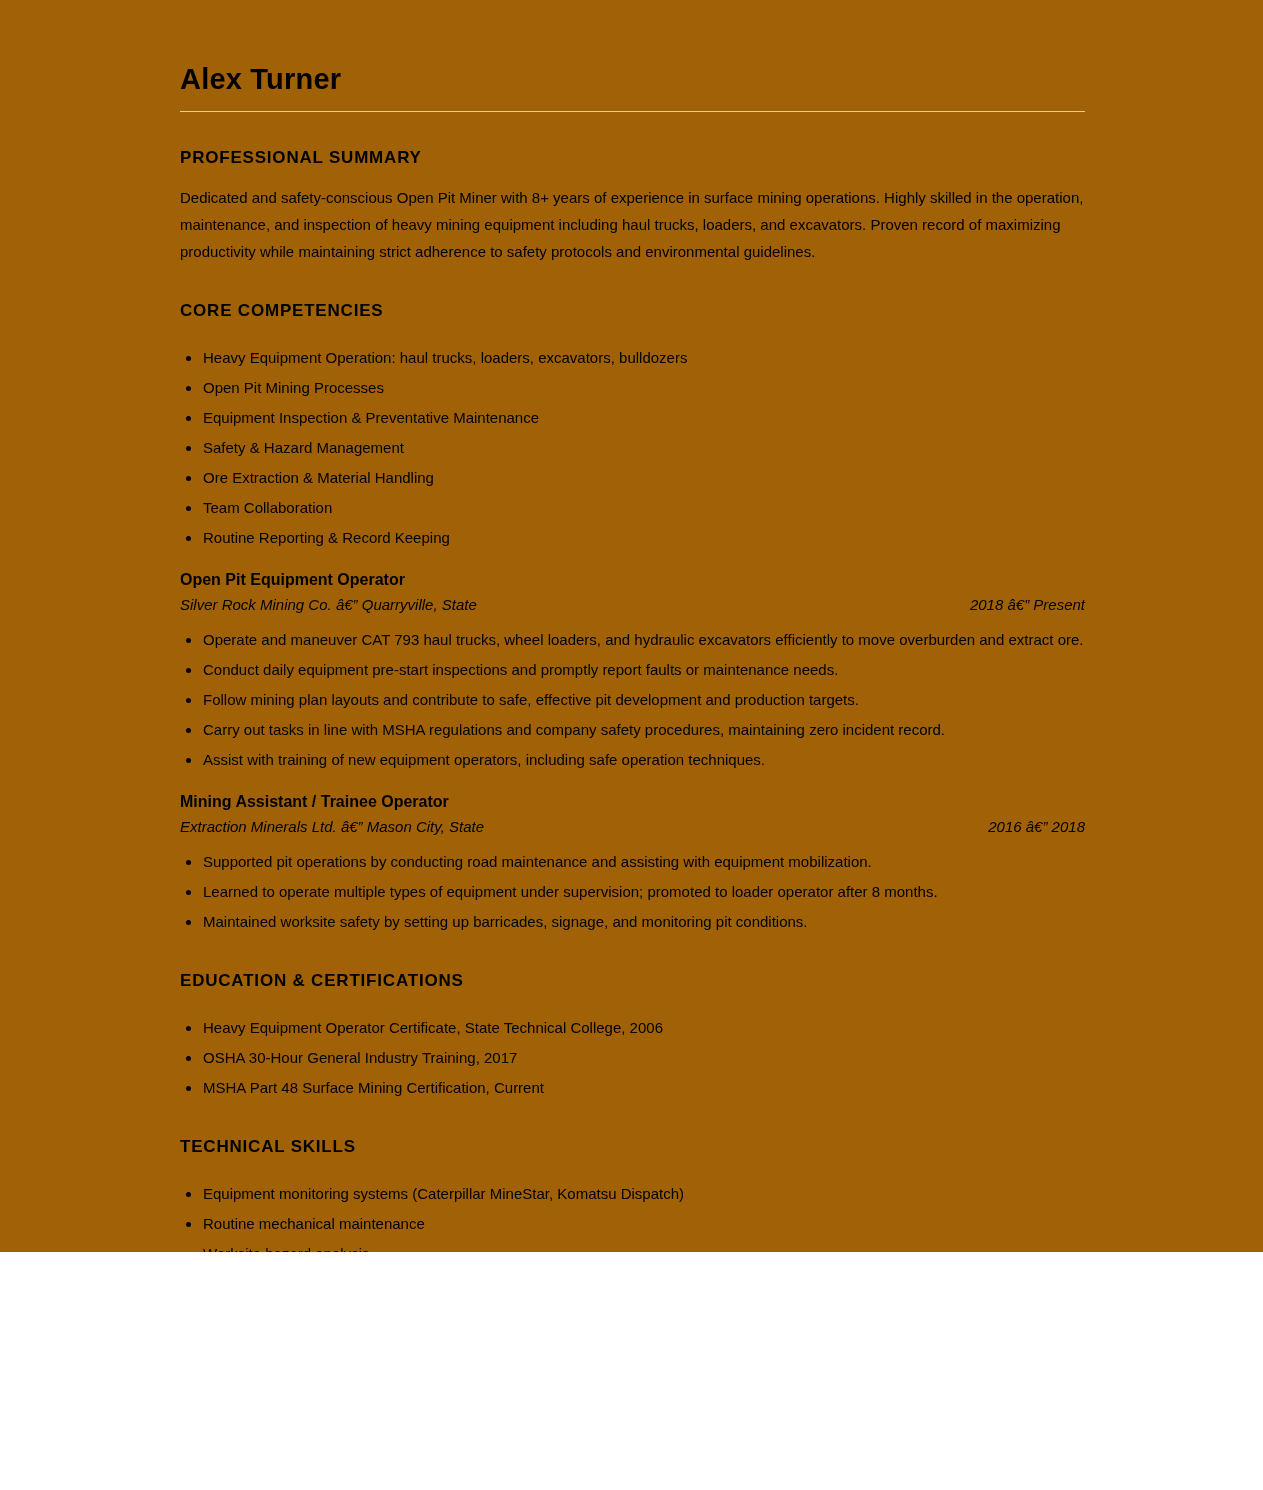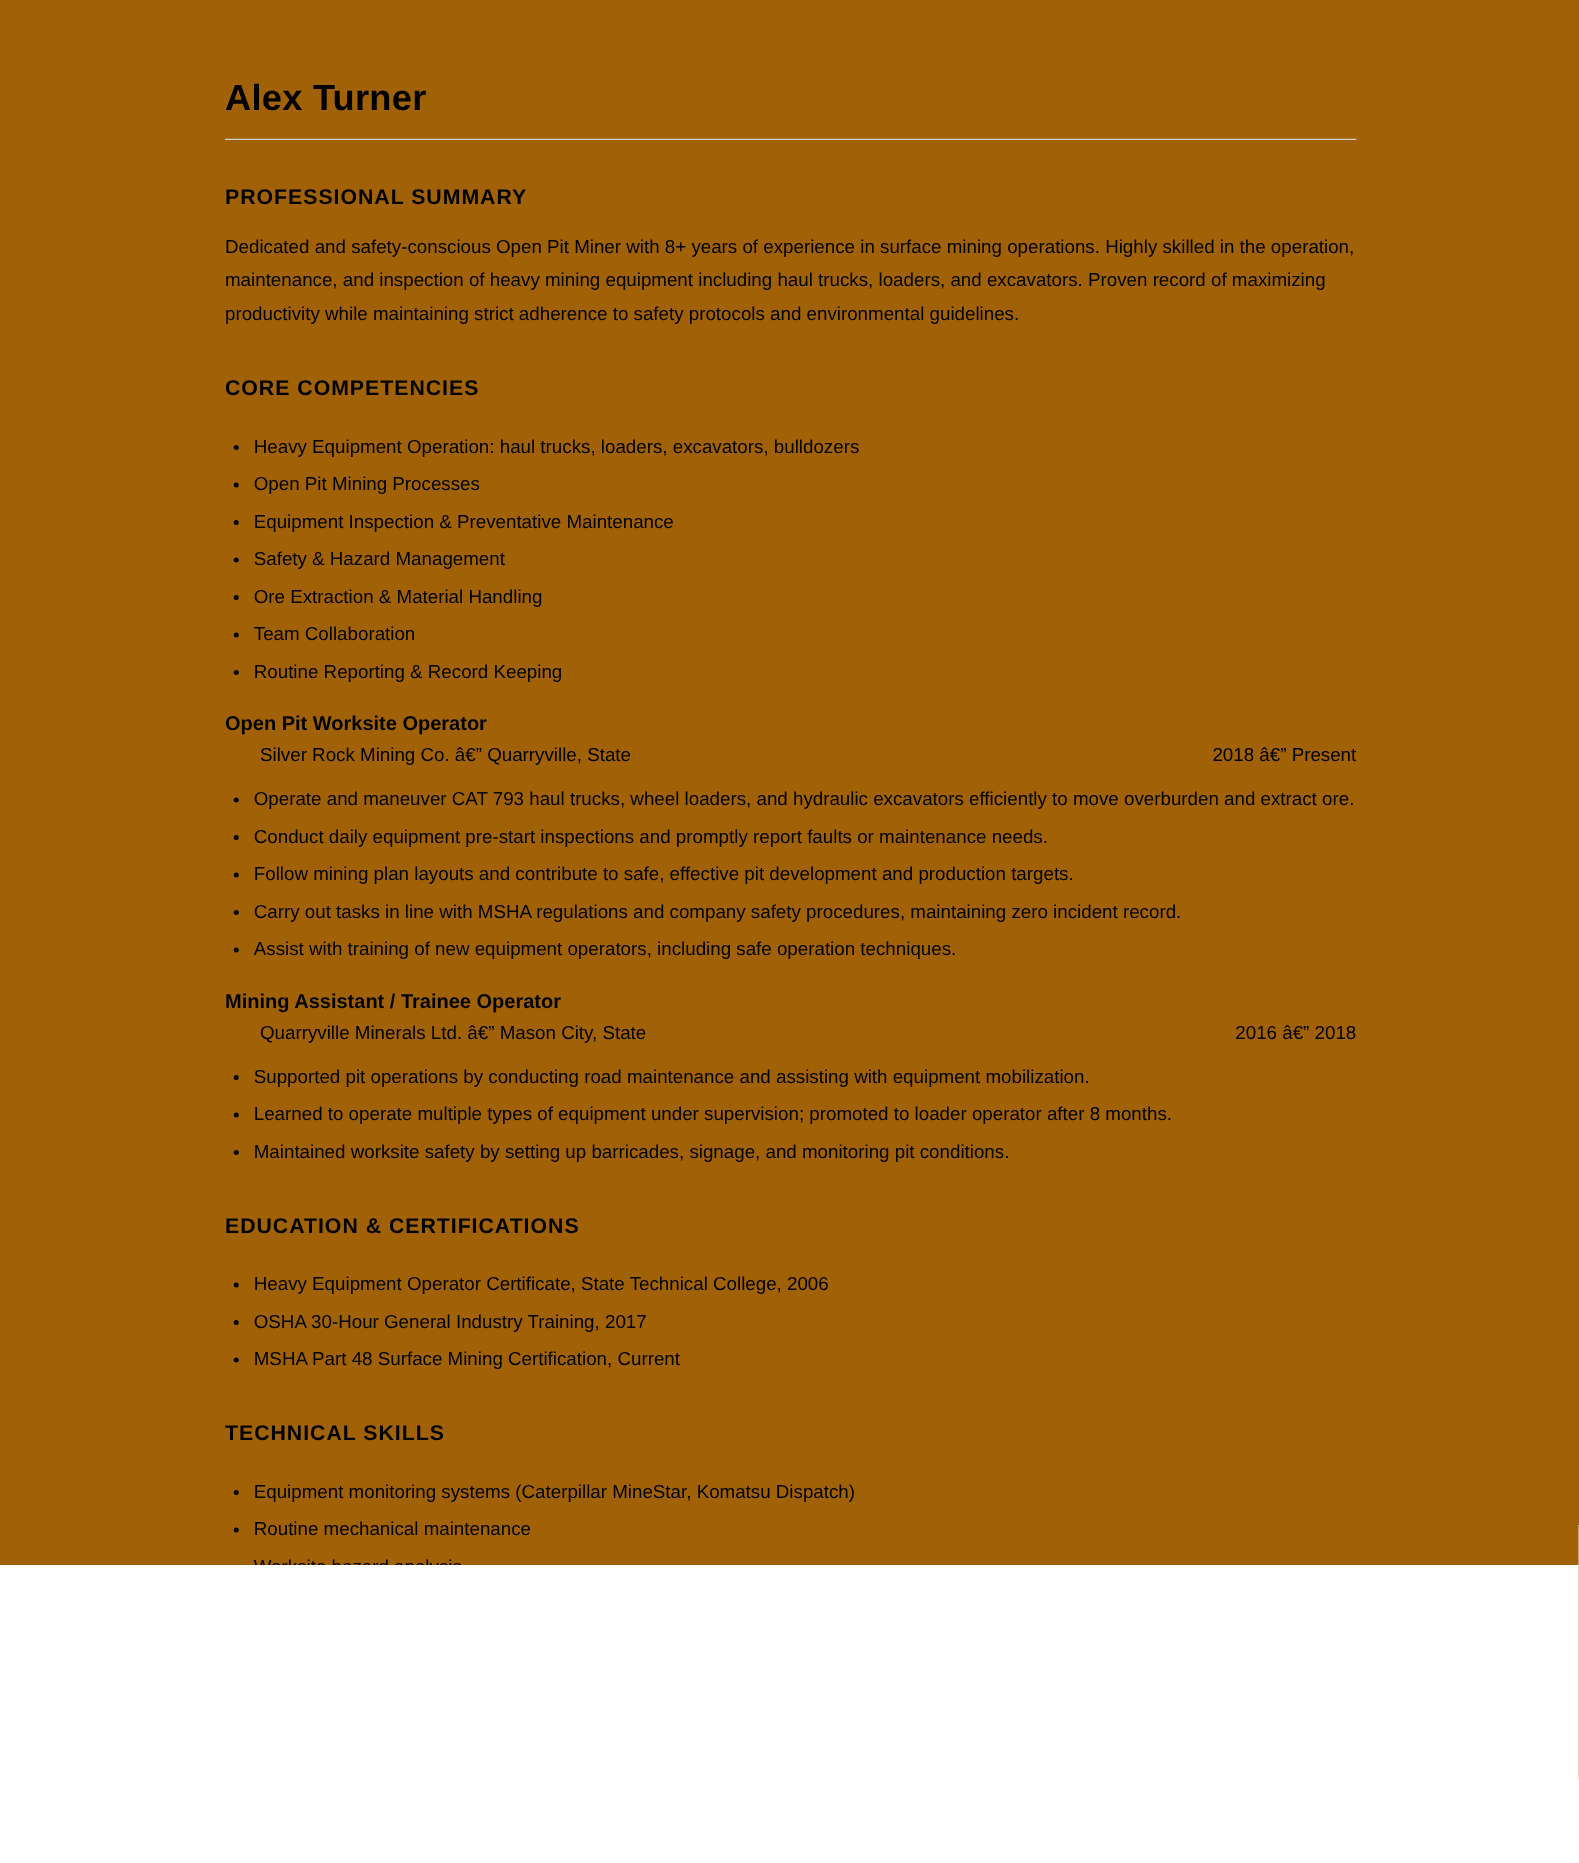--- a/index.html
+++ b/index.html
@@ -66,24 +66,24 @@
   }
   .job-title {
     font-size: 16px;
     font-weight: bold;
     margin: 0;
     line-height: 22px;
   }
   .job-meta {
     display: flex;
     justify-content: space-between;
+    font-style: italic;
     font-size: 15px;
     line-height: 22px;
     margin-top: 3px;
-    margin-left: 28px;
   }
   ul.job-bullets {
     margin-top: 10px;
   }
   
   ul.skills-list li:last-child {
     height: 21px;
     overflow: hidden;
   }
 </style>
@@ -111,39 +111,39 @@
           <li>Safety &amp; Hazard Management</li>
           <li>Ore Extraction &amp; Material Handling</li>
           <li>Team Collaboration</li>
           <li>Routine Reporting &amp; Record Keeping</li>
         </ul>
     </section>
 
     <section>
 
       <div class="job">
-        <h3 class="job-title">Open Pit Worksite Operator</h3>
+        <h3 class="job-title">Open Pit Equipment Operator</h3>
         <div class="job-meta">
           <span>Silver Rock Mining Co. â€” Quarryville, State</span>
           <span>2018 â€” Present</span>
         </div>
         <ul class="bullet-list job-bullets">
 
         <li>Operate and maneuver CAT 793 haul trucks, wheel loaders, and hydraulic excavators efficiently to move overburden and extract ore.</li>
             <li>Conduct daily equipment pre-start inspections and promptly report faults or maintenance needs.</li>
             <li>Follow mining plan layouts and contribute to safe, effective pit development and production targets.</li>
             <li>Carry out tasks in line with MSHA regulations and company safety procedures, maintaining zero incident record.</li>
             <li>Assist with training of new equipment operators, including safe operation techniques.</li>
           </ul>
       </div>
 
       <div class="job">
         <h3 class="job-title">Mining Assistant / Trainee Operator</h3>
         <div class="job-meta">
-          <span>Quarryville Minerals Ltd. â€” Mason City, State</span>
+          <span>Extraction Minerals Ltd. â€” Mason City, State</span>
           <span>2016 â€” 2018</span>
         </div>
         <ul class="bullet-list job-bullets">
 
         <li>Supported pit operations by conducting road maintenance and assisting with equipment mobilization.</li>
             <li>Learned to operate multiple types of equipment under supervision; promoted to loader operator after 8 months.</li>
             <li>Maintained worksite safety by setting up barricades, signage, and monitoring pit conditions.</li>
           </ul>
       </div>
     </section>

